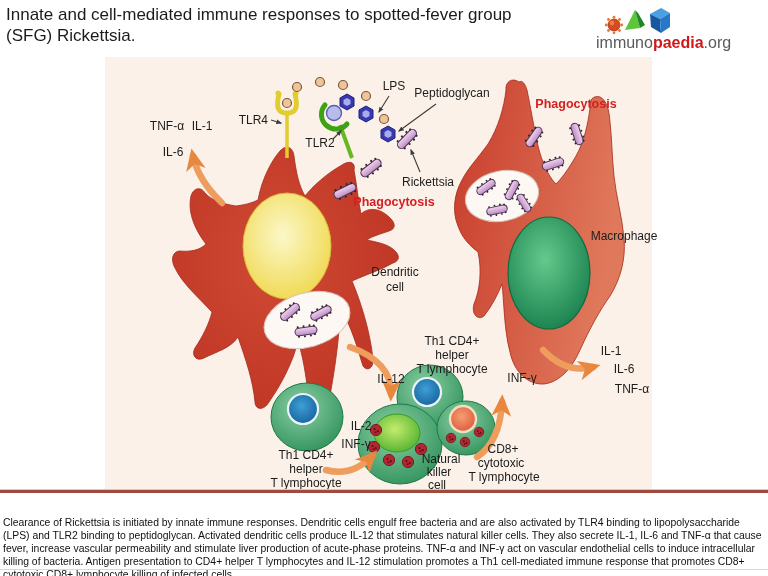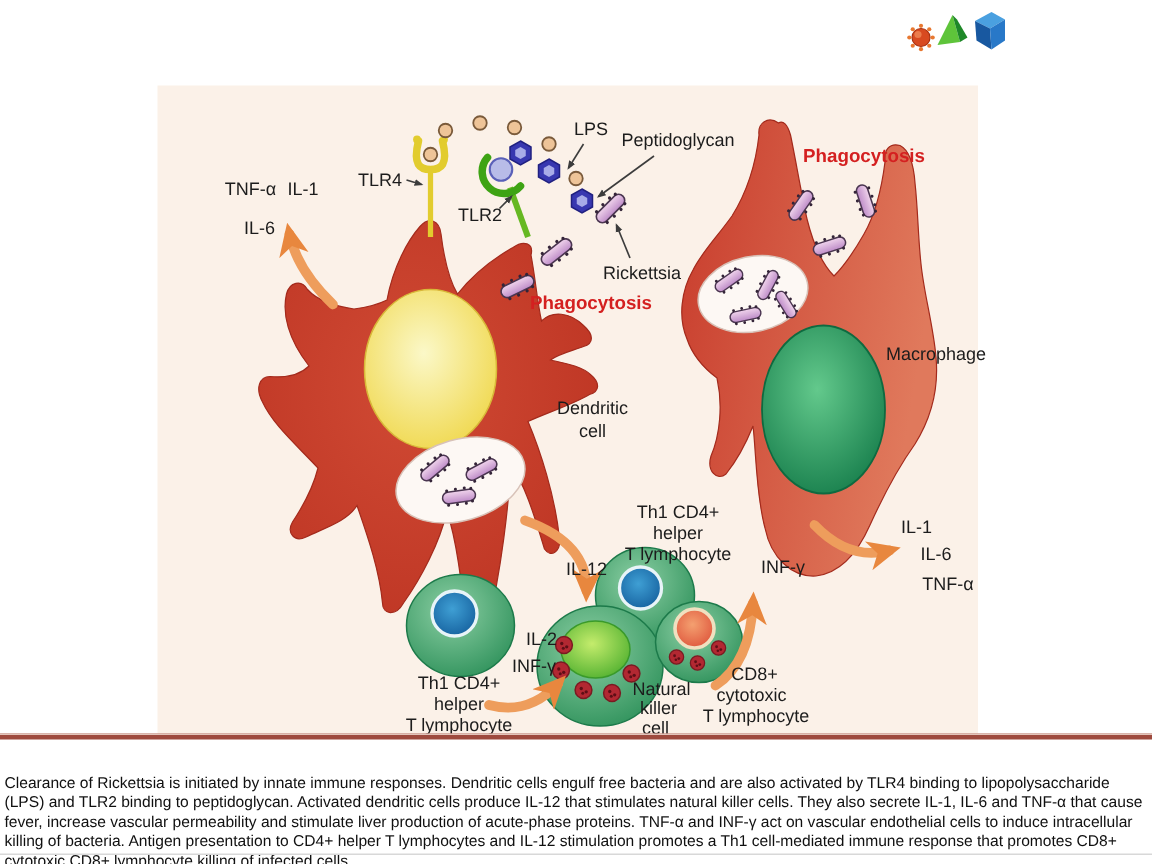--- a/index.html
+++ b/index.html
@@ -18,20 +18,21 @@
         border-top:1px solid #e3c4ba;background:#9e4a3e;}
   .caption{position:absolute;left:3px;top:517px;width:762px;font-size:10.4px;line-height:12.9px;
            color:#101010;}
   .bottom-line{position:absolute;left:0;top:569px;width:768px;height:1px;background:#d8d8d8;}
 </style>
 </head>
 <body>
 
 <div class="screen">
 
+  <div class="title">Innate and cell-mediated immune responses to spotted-fever group (SFG) Rickettsia.</div>
 
   <div class="logo">
     <svg class="logo-icons" width="90" height="32" viewBox="0 0 90 32">
       <g>
         <circle cx="14" cy="21" r="6" fill="#d84a20" stroke="#a83010" stroke-width="0.8"></circle>
         <circle cx="12" cy="19" r="2.4" fill="#f08858" opacity="0.8"></circle>
         <g fill="#e87830">
           <circle cx="14" cy="13.2" r="1.4"></circle>
             <circle cx="19.5" cy="15.5" r="1.4"></circle>
           <circle cx="21.8" cy="21" r="1.4"></circle>
@@ -45,20 +46,21 @@
       <g>
         <polygon points="25,26 35,6 40,24" fill="#5ec43a"></polygon>
         <polygon points="35,6 40,24 45,21 38,9" fill="#1e8828"></polygon>
       </g>
       <g>
         <polygon points="50,10 61,4 70,9 60,15" fill="#4aa0e0"></polygon>
         <polygon points="50,10 60,15 61,29 51,23" fill="#1858a0"></polygon>
         <polygon points="60,15 70,9 70,23 61,29" fill="#2878c8"></polygon>
       </g>
     </svg>
+    <div class="logo-text"><span>immuno</span><span class="logo-red">paedia</span><span>.org</span></div>
   </div>
 
   <svg class="art" width="768" height="492" viewBox="0 0 768 492">
     <defs>
       <radialGradient id="dcGrad" cx="45%" cy="40%" r="70%">
         <stop offset="0%" stop-color="#d04a34"></stop>
           <stop offset="100%" stop-color="#bc3322"></stop>
       </radialGradient>
       <linearGradient id="macGrad" x1="0" y1="0" x2="1" y2="0.3">
         <stop offset="0%" stop-color="#c83c2c"></stop>

